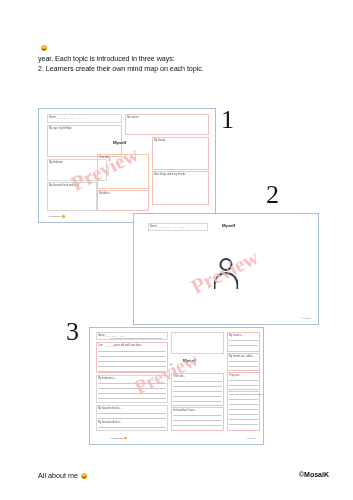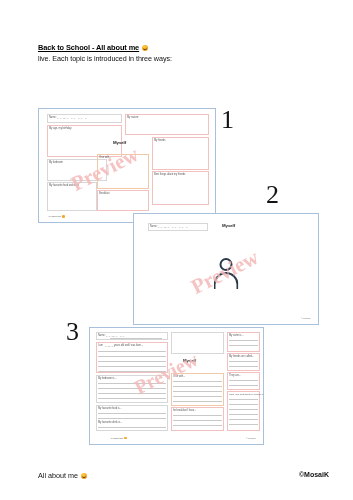--- a/index.html
+++ b/index.html
@@ -189,23 +189,24 @@
   }
 
   
   #sheet-3 { left: 89px; top: 327px; width: 175px; height: 118px; }
 </style>
 </head>
 <body>
 
 <div class="header-block">
   <div>
-    <span class="doc-title">Back to School - All about me</span><span class="title-emoji"></span>
+    <span class="title-emoji"></span>
   </div>
-  <div class="desc-line">live. Each topic is introduced in three ways:</div>
+  <div class="desc-line">year. Each topic is introduced in three ways:</div>
+  <div class="desc-line">2. Learners create their own mind map on each topic.</div>
 </div>
 
 <div class="step-num" style="left:221px; top:107px;">1</div>
 <div class="step-num" style="left:266px; top:182px;">2</div>
 <div class="step-num" style="left:66px; top:319px;">3</div>
 
 <div class="sheet" id="sheet-1">
   <div class="sheet-inner">
 
     <div class="wbox grey" style="left:8px; top:5px; width:75px; height:9px;"></div>

